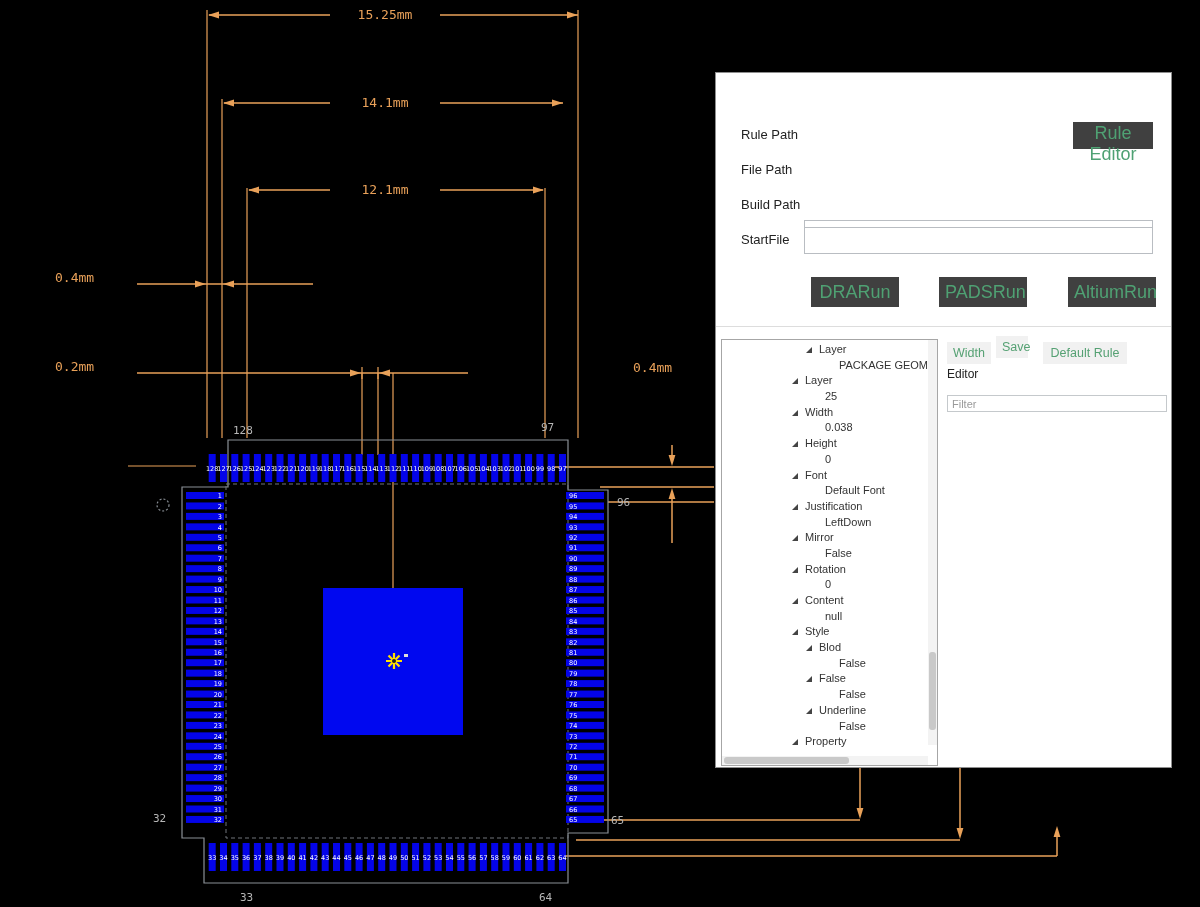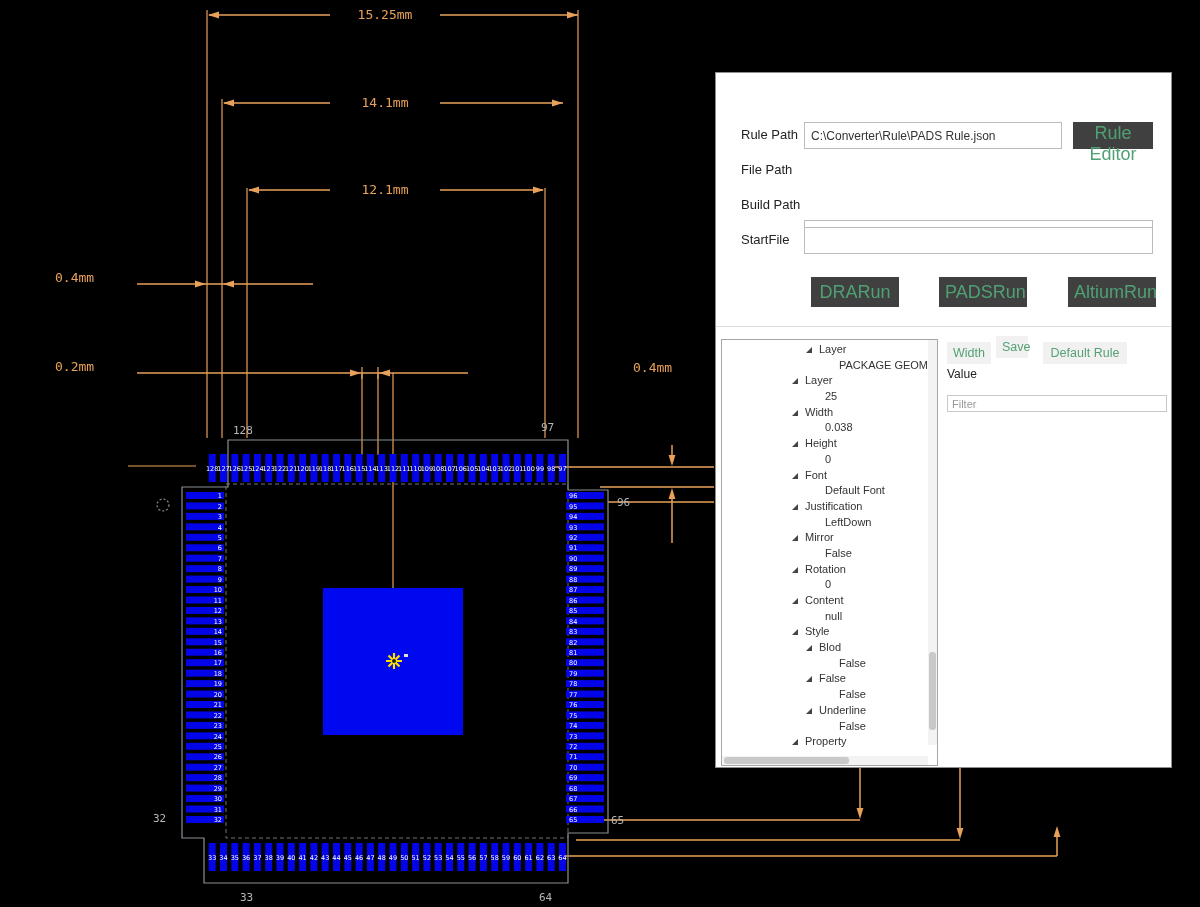--- a/index.html
+++ b/index.html
@@ -397,21 +397,20 @@
       <path d="M394,653 V669 M386,661 H402 M388.5,655.5 L399.5,666.5 M399.5,655.5 L388.5,666.5" stroke="#FFE000" stroke-width="2.2" fill="none"></path>
       <circle cx="394" cy="661" r="2" fill="#222"></circle>
       <rect x="404" y="654" width="4" height="3" fill="#ddd"></rect>
     </g>
   </g>
 </svg>
 
 <div class="win">
 
   <span class="flabel" style="top:54px">Rule Path</span>
-  <input class="finput" style="top: 49px; width: 258px;" value="C:\Converter\Rule\PADS Rule.json">
   <button class="btn" style="left:357px;top:49px;width:80px;height:27px">Rule Editor</button>
 
   <span class="flabel" style="top:89px">File Path</span>
 
   <span class="flabel" style="top:124px">Build Path</span>
   <input class="finput" style="top: 119px; width: 349px; margin-top: 28px;" value="C:\Converter\Output">
 
   <span class="flabel" style="top:159px">StartFile</span>
   <input class="finput" style="top: 154px; width: 349px;" value="">
 
@@ -454,17 +453,17 @@
       <div class="vthumb"></div>
     </div>
     <div class="htrack">
       <div class="hthumb"></div>
     </div>
   </div>
 
   <button class="sbtn" style="left:231px;top:269px;width:44px;height:22px">Width</button>
   <button class="sbtn" style="left:280px;top:263px;width:32px;height:22px">Save</button>
   <button class="sbtn" style="left:327px;top:269px;width:84px;height:22px">Default Rule</button>
-  <span class="vallabel">Value</span>
+  <span class="vallabel">Editor</span>
   <input class="filter" placeholder="Filter" style="">
 </div>
 
 </div>
 
 </body></html>

